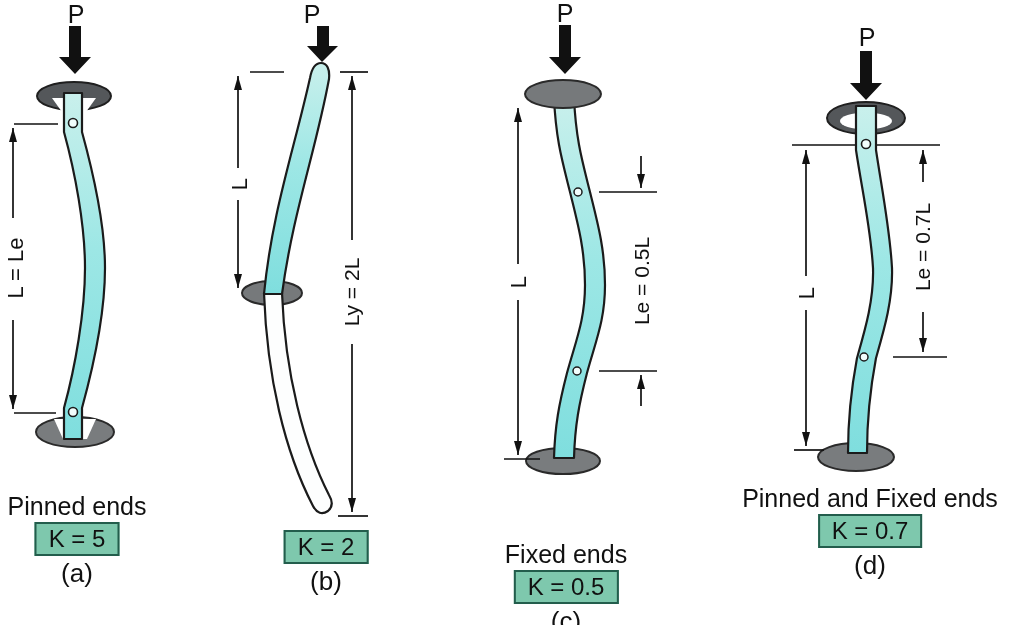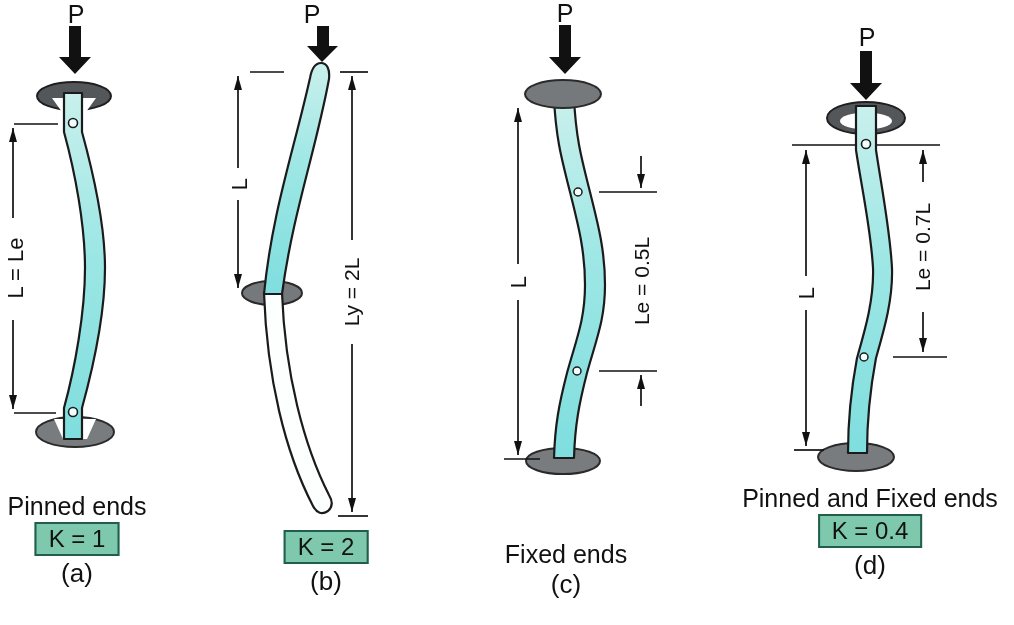--- a/index.html
+++ b/index.html
@@ -173,33 +173,34 @@
       <line x1="923" y1="182" x2="923" y2="150" marker-end="url(#dimArrow)"></line>
       <line x1="923" y1="312" x2="923" y2="352" marker-end="url(#dimArrow)"></line>
       <line x1="893" y1="357" x2="947" y2="357"></line>
     </g>
     <text class="dim-label" font-size="21" text-anchor="middle" dominant-baseline="central" transform="rotate(-90 922 247)" x="922" y="247">Le = 0.7L</text>
   </g>
 </svg>
 
 <div class="col-caption" style="left:77px;top:493px">
   <div class="cap-title">Pinned ends</div>
-  <div class="k-box">K = 1</div>
+  <div class="k-box">K = 5</div>
   <div class="cap-letter">(a)</div>
 </div>
 
 <div class="col-caption" style="left:326px;top:527px">
   <div class="k-box">K = 2</div>
   <div class="cap-letter">(b)</div>
 </div>
 
 <div class="col-caption" style="left:566px;top:541px">
   <div class="cap-title">Fixed ends</div>
+  <div class="k-box">K = 0.5</div>
   <div class="cap-letter">(c)</div>
 </div>
 
 <div class="col-caption" style="left:870px;top:485px">
   <div class="cap-title">Pinned and Fixed ends</div>
-  <div class="k-box">K = 0.4</div>
+  <div class="k-box">K = 0.7</div>
   <div class="cap-letter">(d)</div>
 </div>
 
 </div>
 
 </body></html>

